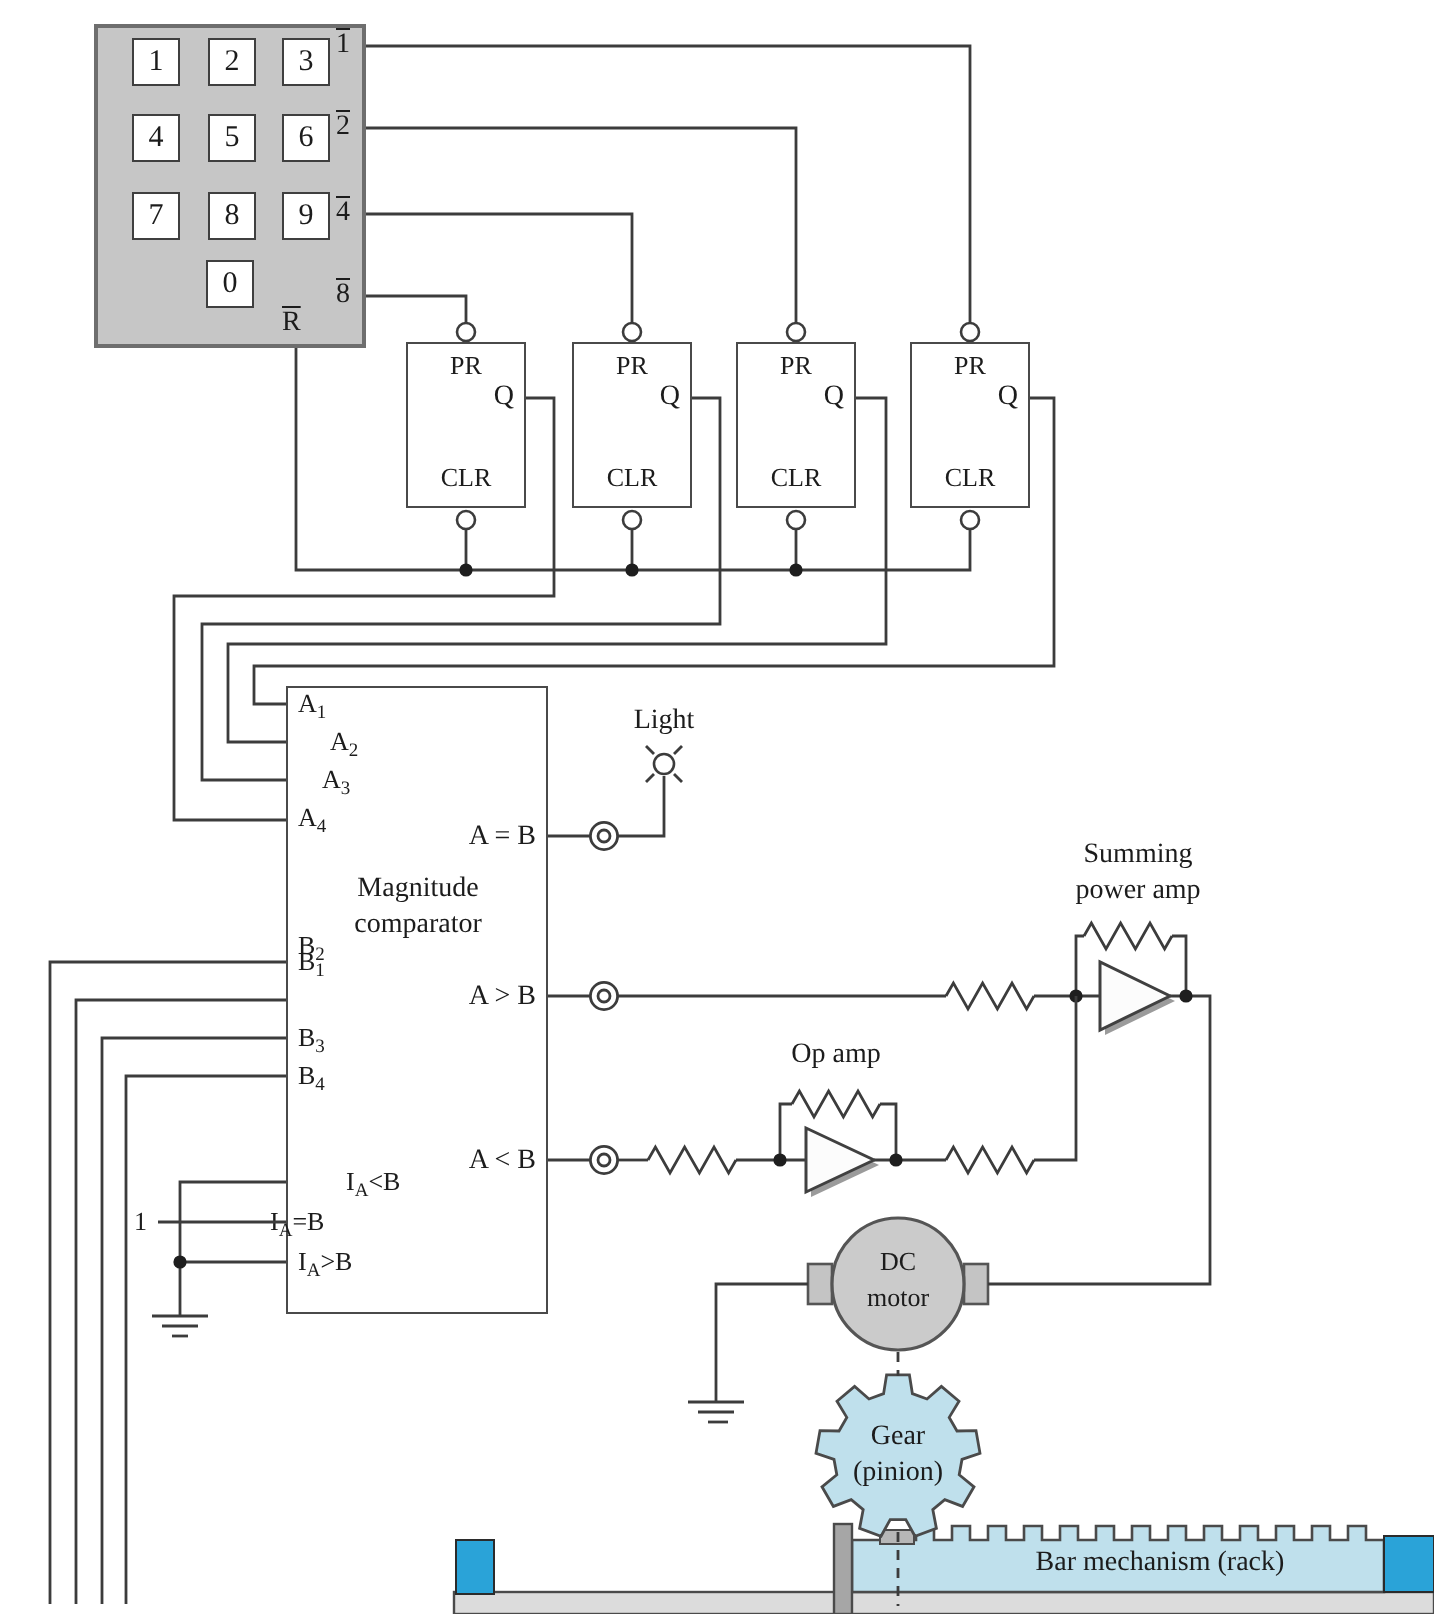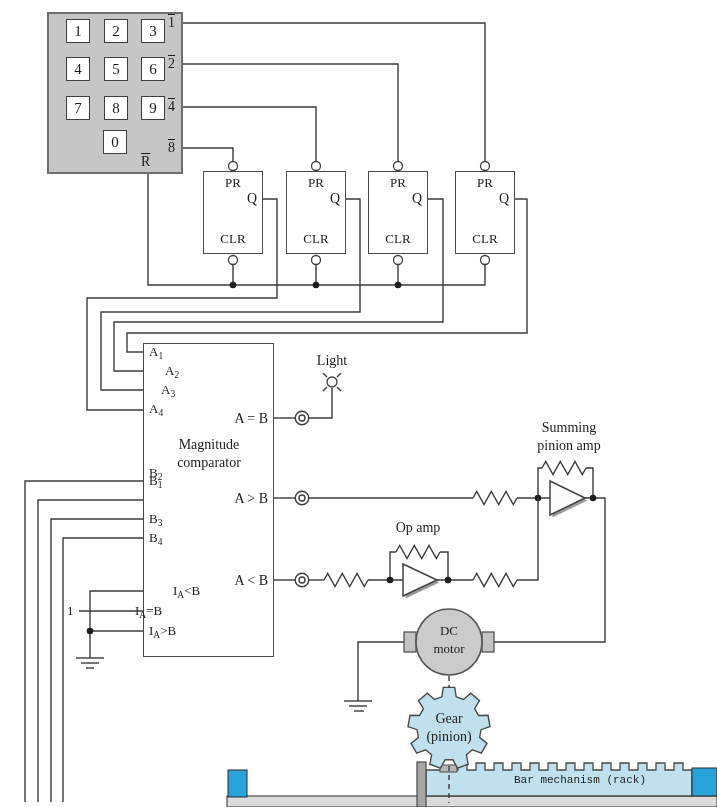--- a/index.html
+++ b/index.html
@@ -14,21 +14,21 @@
          background:#c6c6c6;border:2px solid #6e6e6e;box-sizing:border-box;}
   .key{position:absolute;width:22px;height:22px;background:#ffffff;border:1.3px solid #3f3f3f;
        box-sizing:content-box;font-size:15px;text-align:center;line-height:22px;}
   .ovl{text-decoration:overline;}
   
   .ff{position:absolute;width:60px;height:83px;background:#fff;border:1.4px solid #4a4a4a;box-sizing:border-box;}
   #cmp{position:absolute;left:143px;top:343px;width:131px;height:314px;background:#fff;
        border:1.5px solid #4a4a4a;box-sizing:border-box;}
   .sb{font-size:9.5px;vertical-align:-3px;}
   .f13{font-size:13px;}
-  .f15{font-size:11px;font-family:Liberation Mono, monospace;}
+  .f15{font-size:14px;}
   
   #svg-top polyline,#svg-top line,#svg-top path{fill:none;stroke:#3c3c3c;stroke-width:1.4px;}
   #svg-top circle.bub{fill:#fff;stroke:#3c3c3c;stroke-width:1.3px;}
   #svg-top circle.dot{fill:#1e1e1e;stroke:none;}
   #svg-top circle.ring{fill:#fff;stroke:#3c3c3c;stroke-width:1.4px;}
   #svg-top polygon.tri{fill:#fcfcfc;stroke:#404040;stroke-width:1.5px;}
   #svg-top polygon.tsh{fill:#9b9b9b;stroke:none;}
   #svg-top .dash{stroke-dasharray:5 4;}
 </style>
 </head>
@@ -108,21 +108,21 @@
   <div class="txt f13" style="left:149px;top:624px;"><span>I</span><span class="sb">A</span><span>&gt;B</span></div>
   <div class="txt f13" style="left:67px;top:604px;">1</div>
 
   <div class="txt rgt" style="left:200px;top:411px;width:68px;">A = B</div>
   <div class="txt rgt" style="left:200px;top:491px;width:68px;">A &gt; B</div>
   <div class="txt rgt" style="left:200px;top:573px;width:68px;">A &lt; B</div>
 
   <div class="txt ctr" style="left:306px;top:353px;width:52px;">Light</div>
   <div class="txt ctr" style="left:386px;top:520px;width:64px;">Op amp</div>
   <div class="txt ctr" style="left:517px;top:420px;width:104px;">Summing</div>
-  <div class="txt ctr" style="left:517px;top:438px;width:104px;">pinion amp</div>
+  <div class="txt ctr" style="left:517px;top:438px;width:104px;">power amp</div>
   <div class="txt f13 ctr" style="left:424px;top:624px;width:50px;text-align:center;">DC</div>
   <div class="txt f13 ctr" style="left:424px;top:642px;width:50px;">motor</div>
   <div class="txt ctr" style="left:409px;top:711px;width:80px;">Gear</div>
   <div class="txt ctr" style="left:405px;top:729px;width:88px;">(pinion)</div>
   <div class="txt f15 ctr" style="left:495px;top:774px;width:170px;">Bar mechanism (rack)</div>
 
   <svg id="svg-top" width="717" height="807" viewBox="0 0 717 807">
     <g>
       <polyline points="183,23 485,23 485,161.5"></polyline>
       <polyline points="183,64 398,64 398,161.5"></polyline>

